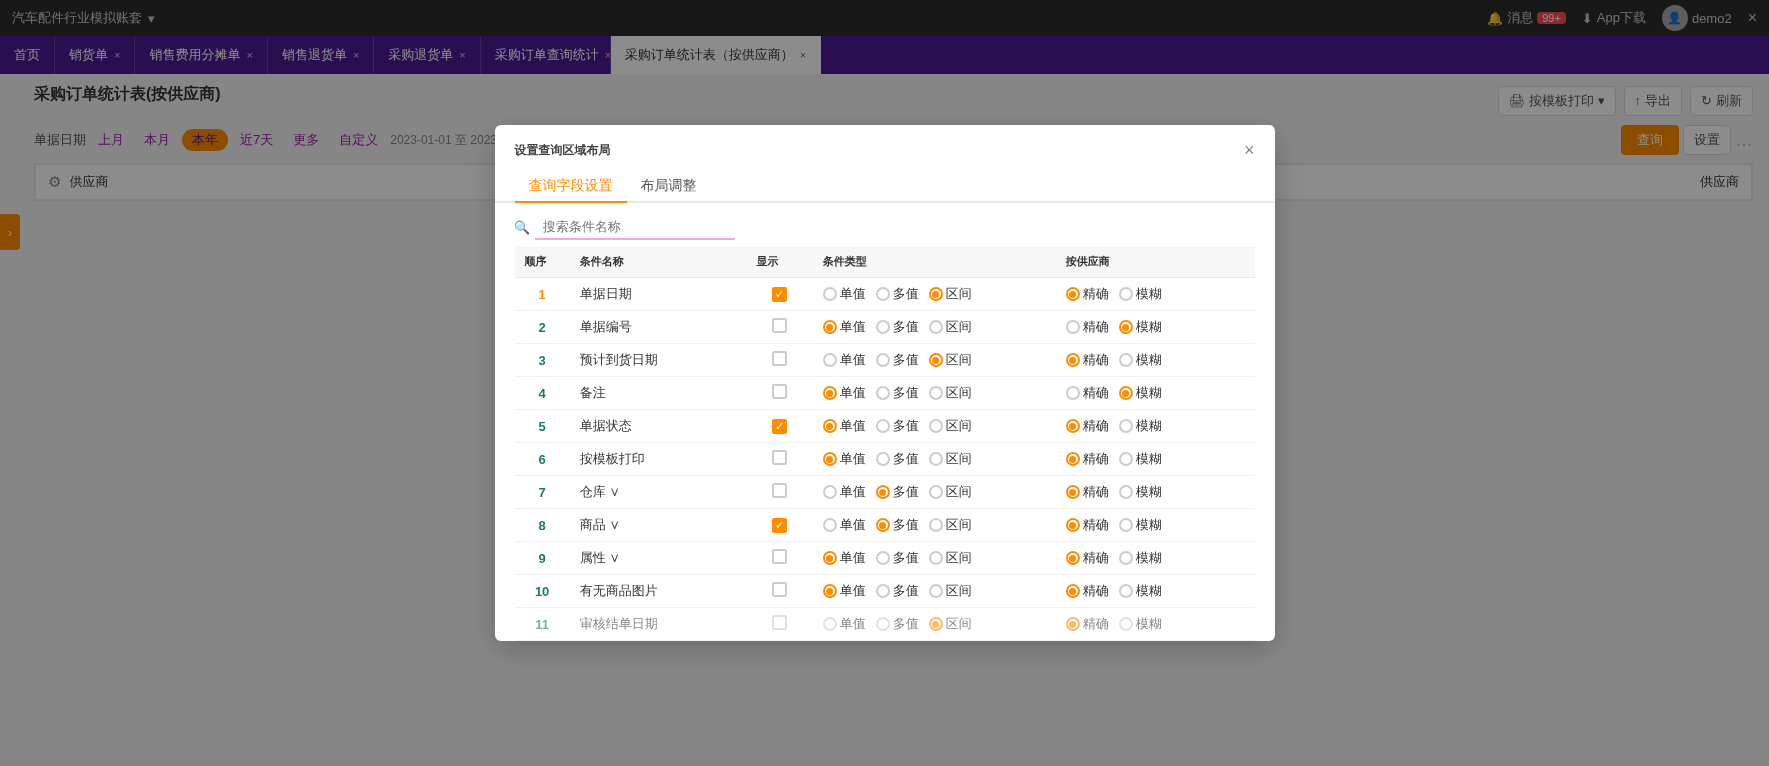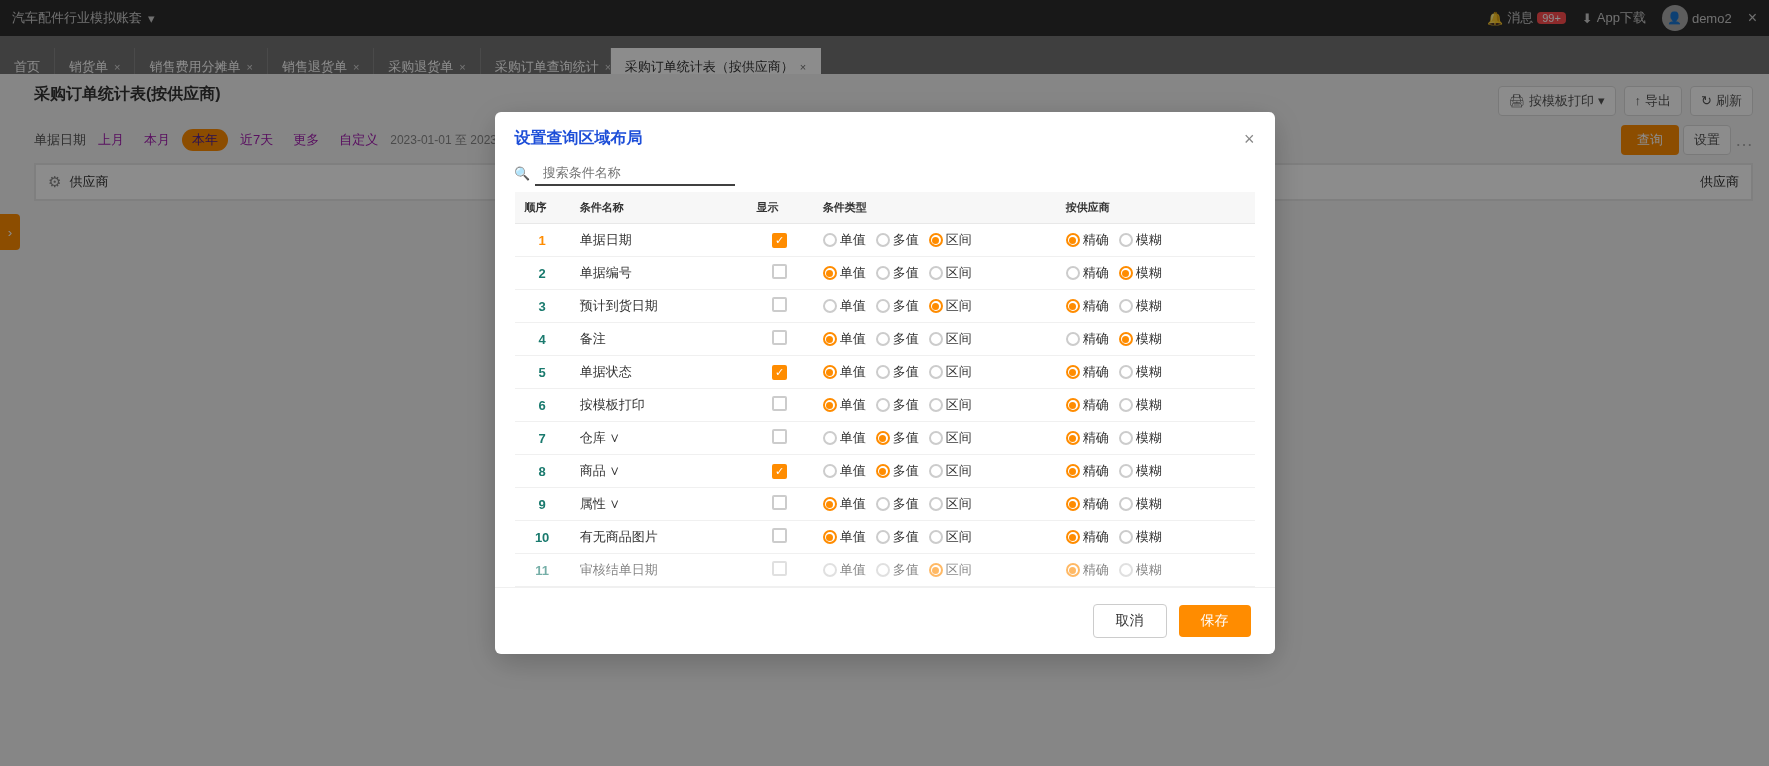--- a/index.html
+++ b/index.html
@@ -21,25 +21,25 @@
       background: #ff4d4f;
       color: #fff;
       border-radius: 4px;
       padding: 0 5px;
       font-size: 11px;
     }
     .top-bar-close { color: #ccc; cursor: pointer; font-size: 16px; }
 
     
     .tab-bar {
-      background: #737373;
+      background: #4c1d95;
       height: 38px;
       display: flex;
       align-items: flex-start;
-      padding: 12px 0;
+      padding: 0 0;
     }
     .tab-item {
       padding: 0 14px;
       height: 38px;
       display: flex;
       align-items: center;
       color: #fff;
       font-size: 13px;
       cursor: pointer;
       white-space: nowrap;
@@ -128,38 +128,38 @@
       max-height: 680px;
       box-shadow: 0 8px 32px rgba(0,0,0,0.22);
       display: flex;
       flex-direction: column;
       position: relative;
     }
     .modal-header {
       display: flex; align-items: center; justify-content: space-between;
       padding: 16px 20px 0 20px;
     }
-    .modal-title { font-size: 16px; font-weight: bold; color: #1d4ed8; }
+    .modal-title { font-size: 12px; font-weight: bold; color: #404040; }
     .modal-close { background: none; border: none; cursor: pointer; font-size: 18px; color: #888; line-height: 1; }
 
     .modal-tabs {
       display: flex; gap: 0; padding: 12px 20px 0 20px; border-bottom: 2px solid #e8e8e8;
     }
     .modal-tab {
       padding: 6px 14px; cursor: pointer; font-size: 14px; color: #555;
       border-bottom: 2px solid transparent; margin-bottom: -2px;
     }
     .modal-tab.active { color: #ff8c00; border-bottom: 2px solid #ff8c00; font-weight: 500; }
 
     .modal-search {
       padding: 12px 20px 6px 20px;
       display: flex; align-items: center;
     }
     .modal-search-input {
-      border: none; border-bottom: 2px solid #404040; outline: none;
+      border: none; border-bottom: 2px solid #f9a8d4; outline: none;
       padding: 4px 8px; font-size: 13px; width: 200px;
     }
     .modal-search-icon { color: #aaa; margin-right: 4px; }
 
     
     .modal-table-wrapper {
       flex: 1; overflow-y: auto; padding: 0 20px;
     }
     .modal-table {
       width: 100%; border-collapse: collapse;
@@ -303,20 +303,24 @@
 </div>
 
 <div class="overlay">
   <div class="modal">
 
     <div class="modal-header">
       <span class="modal-title">设置查询区域布局</span>
       <button class="modal-close">×</button>
     </div>
 
+    <div class="modal-tabs">
+      <div class="modal-tab active">查询字段设置</div>
+      <div class="modal-tab">布局调整</div>
+    </div>
 
     <div class="modal-search">
       <span class="modal-search-icon">🔍</span>
       <input class="modal-search-input" type="text" placeholder="搜索条件名称" style="">
     </div>
 
     <div class="modal-table-wrapper">
       <table class="modal-table">
         <thead>
           <tr>
@@ -689,18 +693,14 @@
                     <span class="radio-circle"></span>
                     <span>模糊</span>
                   </label>
                 </div>
               </td>
             </tr>
           </tbody>
       </table>
     </div>
 
-    <div class="modal-footer">
-      <button class="btn-cancel">取消</button>
-      <button class="btn-save">保存</button>
-    </div>
   </div>
 </div>
 
 </body></html>

